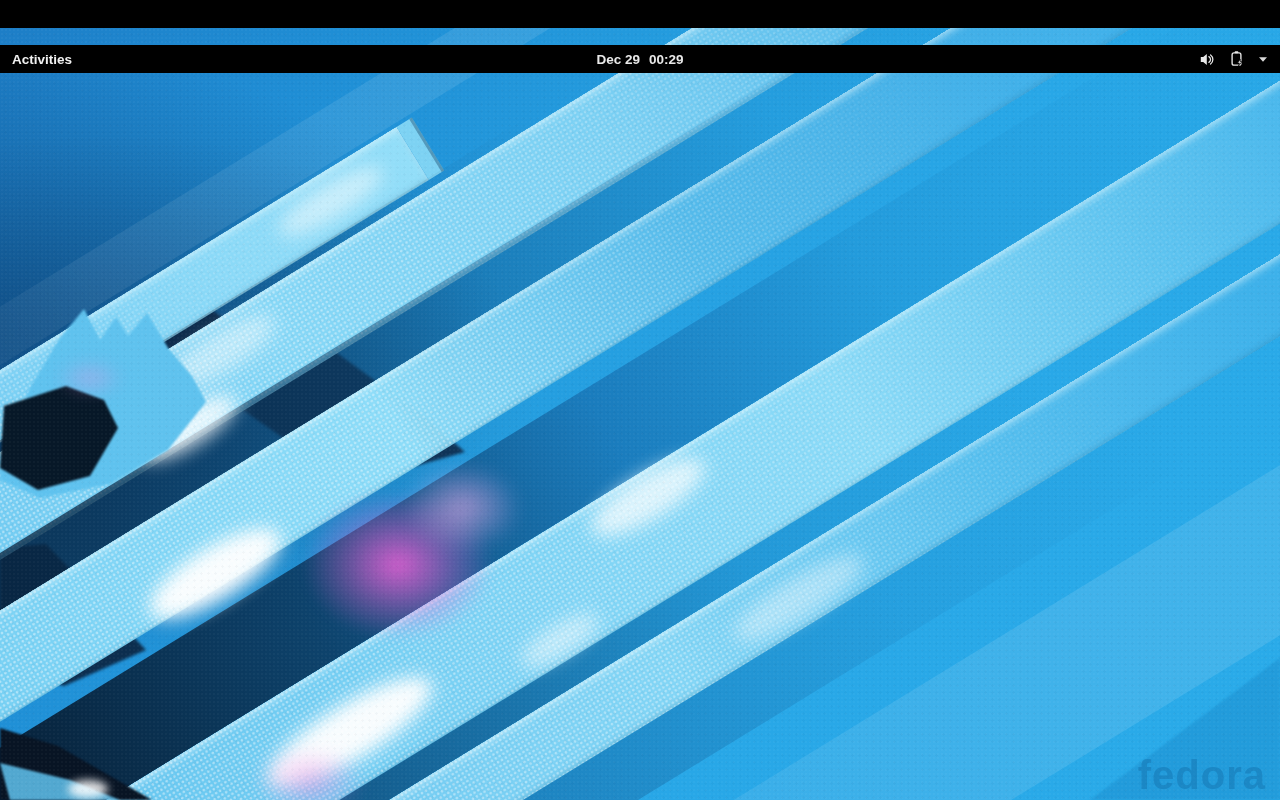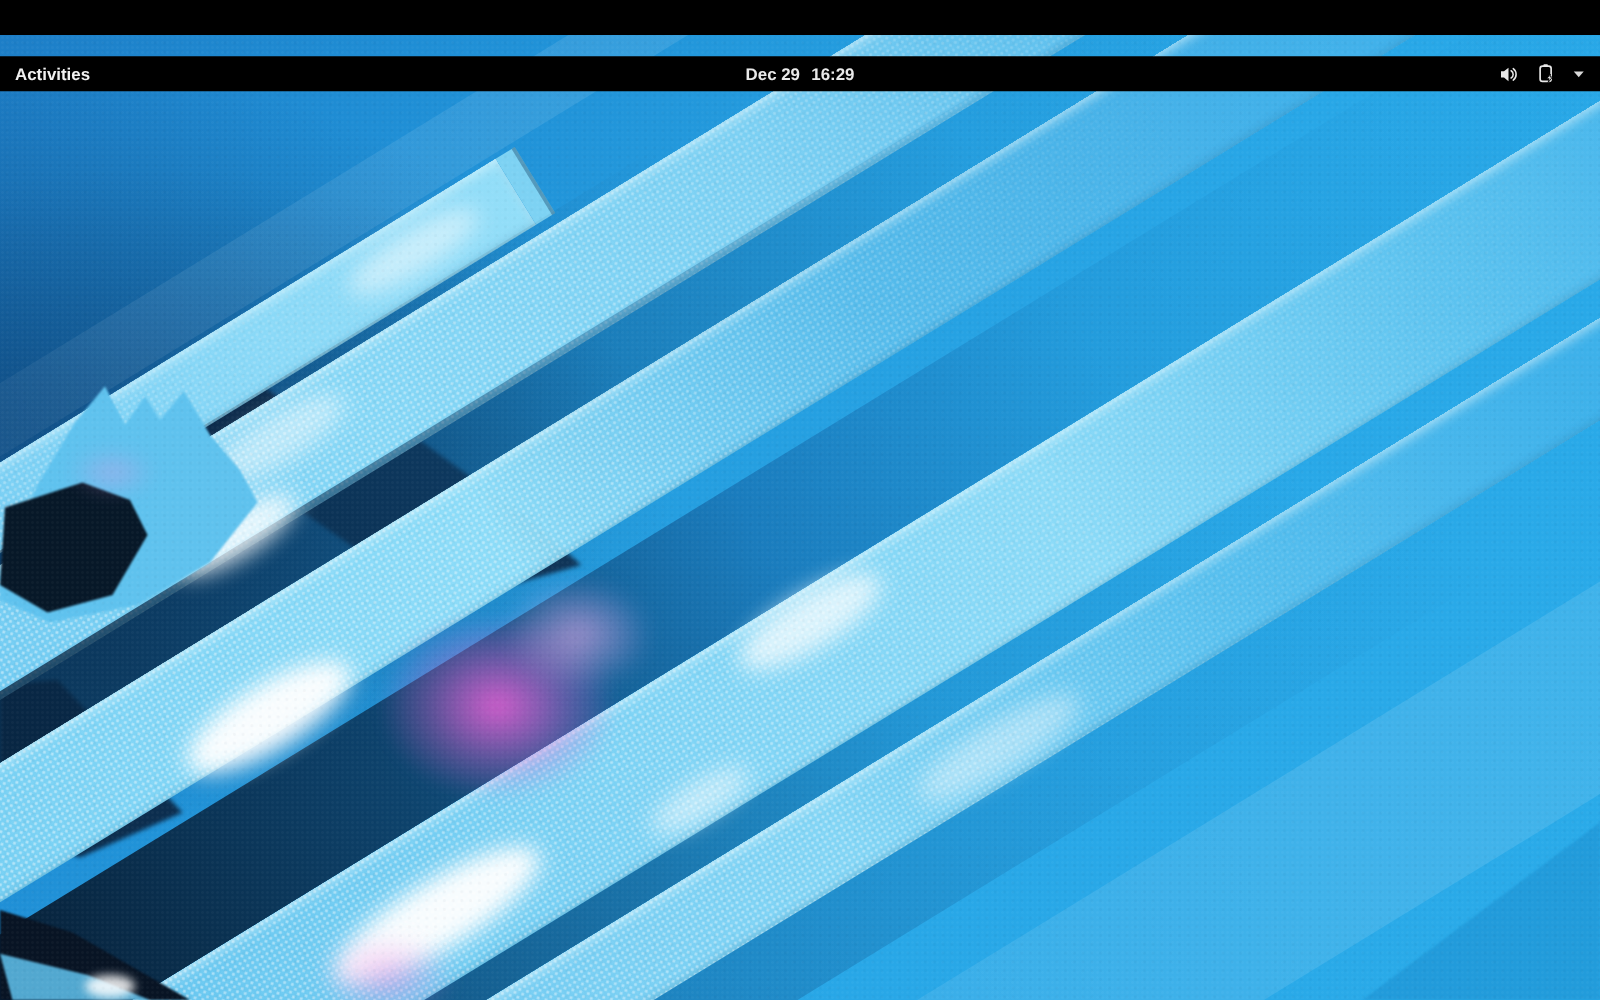--- a/index.html
+++ b/index.html
@@ -49,21 +49,21 @@
 </head>
 <body>
 
 <div class="screen">
 
   <div class="topbar">
     <div class="activities">Activities</div>
 
     <div class="clock">
       <span>Dec 29</span>
-      <span>16:29</span>
+      <span>00:29</span>
     </div>
 
     <div class="indicators">
       <span>
         <svg width="17" height="17" viewBox="0 0 17 17">
           <path d="M8.8 3.1 5.2 6H2.8v5h2.4l3.6 2.9z" fill="#e8e8e8"></path>
           <path d="M10.9 5.6a3.4 3.4 0 0 1 0 5.8" fill="none" stroke="#e8e8e8" stroke-width="1.25" stroke-linecap="round"></path>
           <path d="M12.6 3.9a5.8 5.8 0 0 1 0 9.2" fill="none" stroke="#e8e8e8" stroke-width="1.25" stroke-linecap="round"></path>
         </svg>
       </span>
@@ -149,14 +149,15 @@
     <div class="glow" style="left:402px;top:435px;width:120px;height:90px;filter:blur(8px);
                 background:radial-gradient(closest-side,rgba(250,175,240,.6),transparent);"></div>
     <div class="glow" style="left:255px;top:719px;width:110px;height:70px;filter:blur(8px);
                 background:radial-gradient(closest-side,rgba(235,130,220,.45),transparent);"></div>
     <div class="glow" style="left:55px;top:330px;width:70px;height:40px;filter:blur(7px);
                 background:radial-gradient(closest-side,rgba(240,150,230,.35),transparent);"></div>
     <div class="glow" style="left:68px;top:752px;width:40px;height:18px;filter:blur(4px);background:rgba(255,255,255,.85);"></div>
 
     <div class="grain"></div>
 
+    <div class="watermark">fedora</div>
   </div>
 </div>
 
 </body></html>

